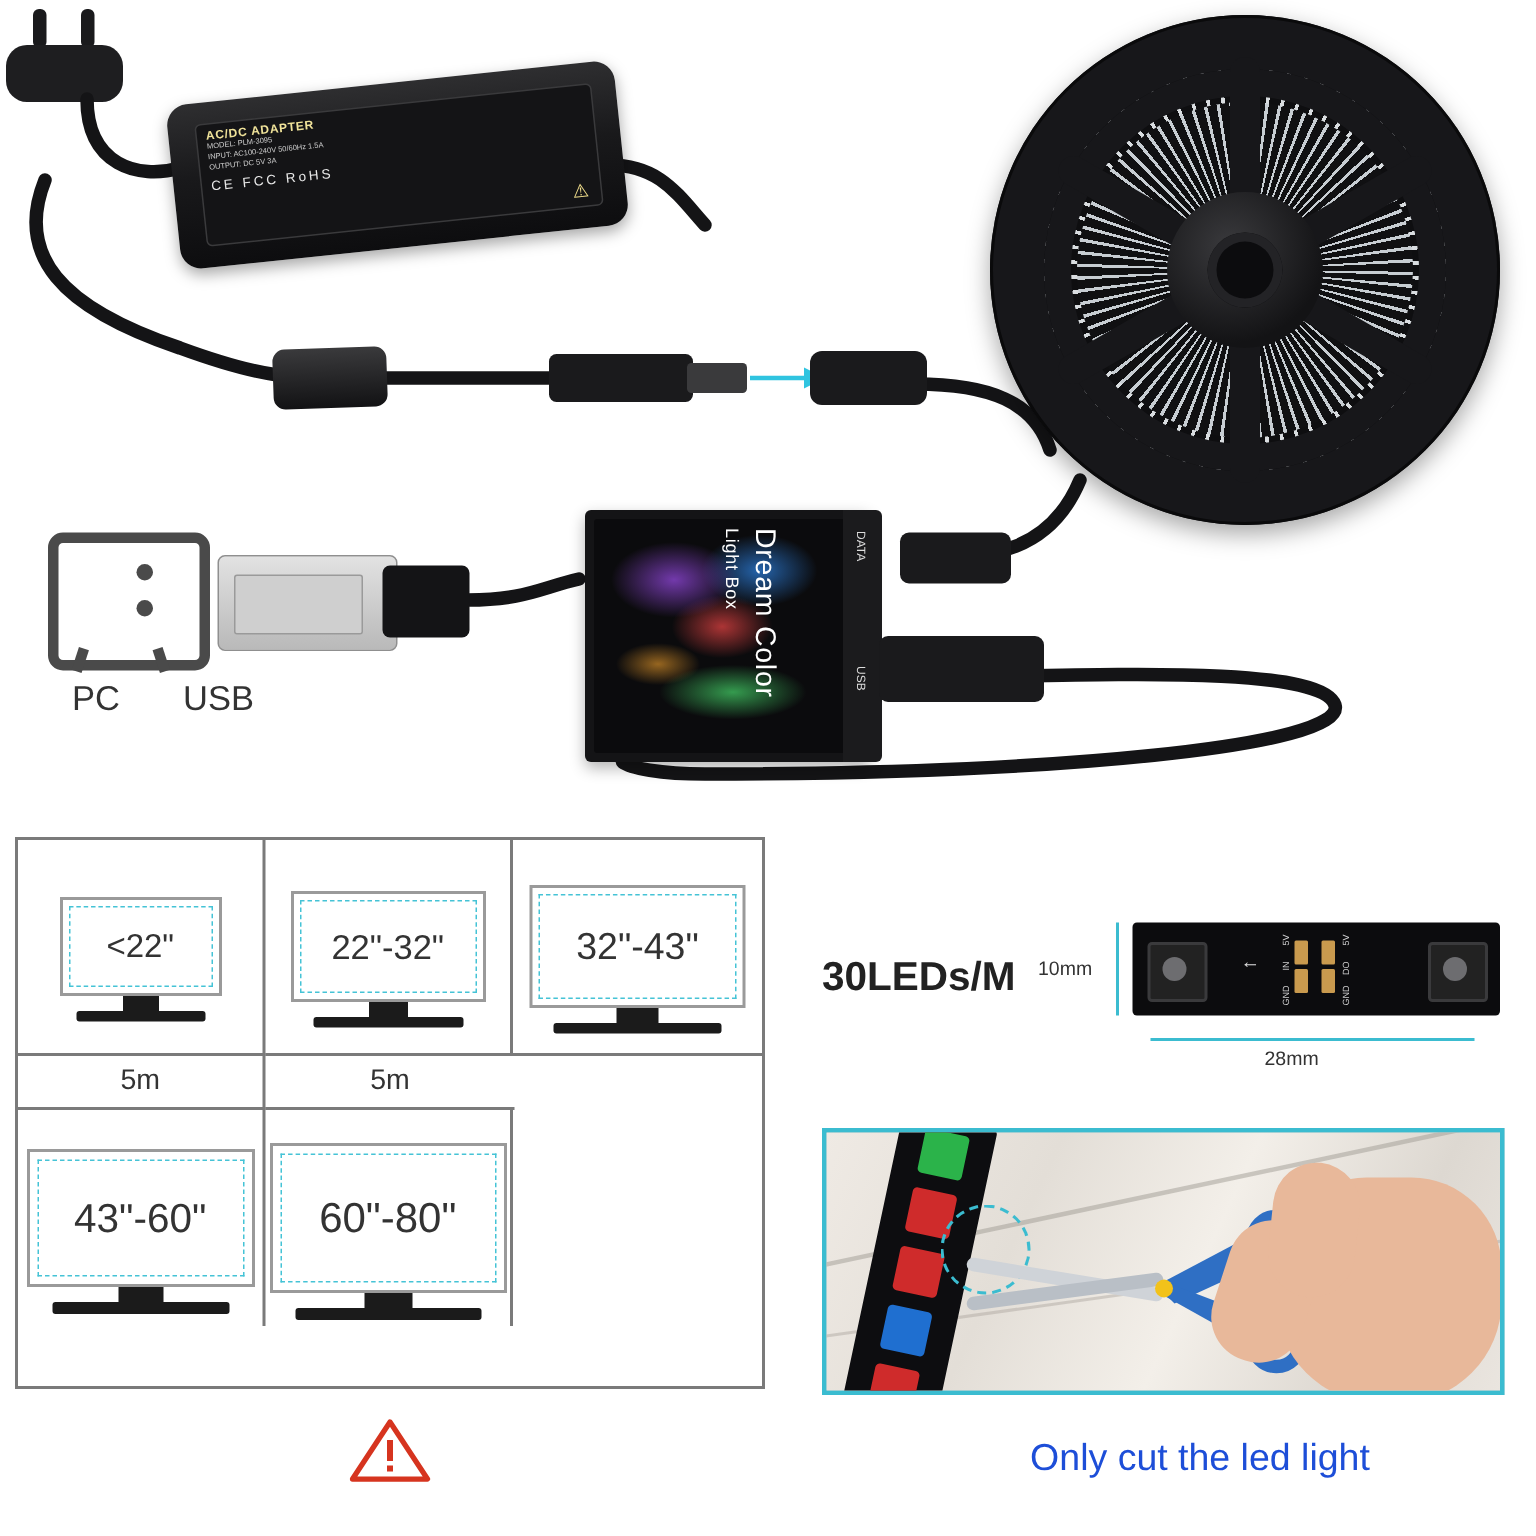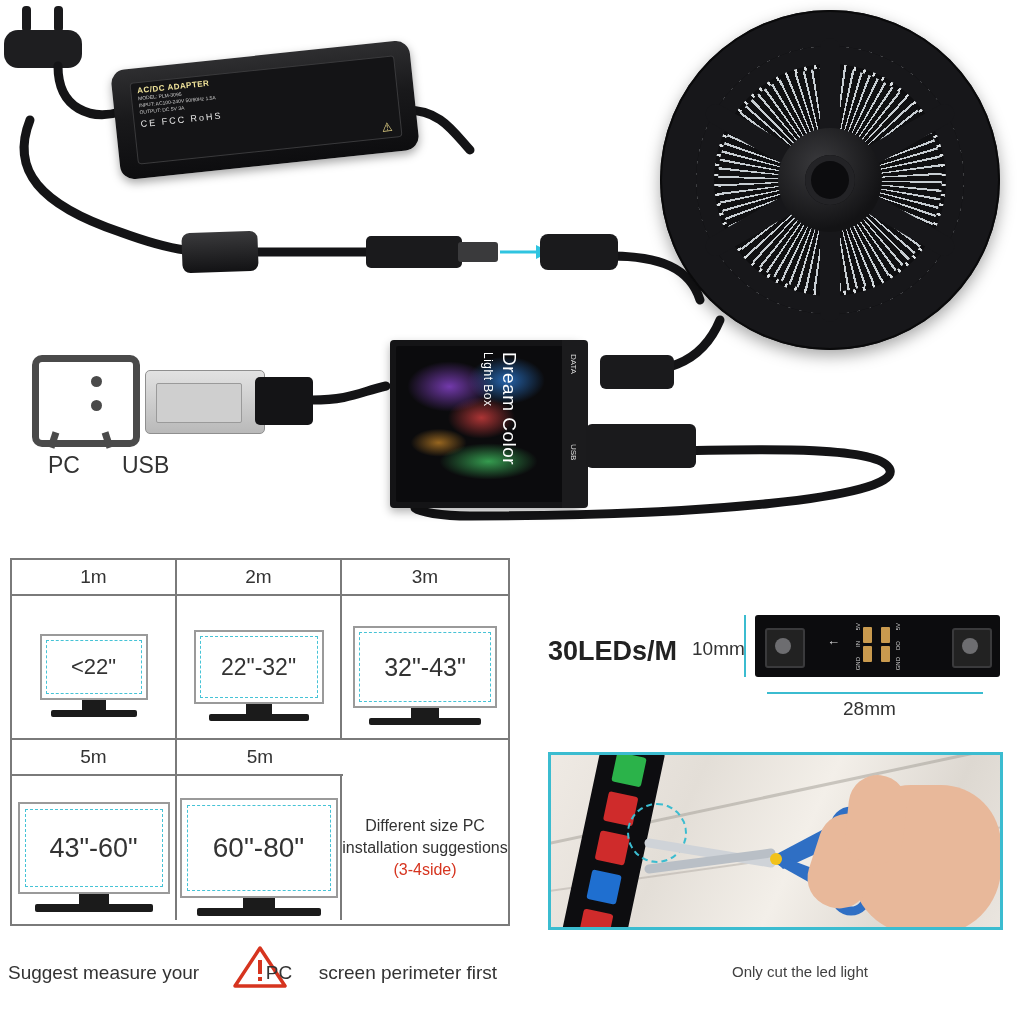--- a/index.html
+++ b/index.html
@@ -119,36 +119,36 @@
   .cap-left{left:8px;top:962px;width:520px;font-size:19px;color:#333;}
   .warn-svg{position:absolute;left:232px;top:944px;}
 
   
   .spec-title{left:548px;top:636px;font-size:27px;color:#222;font-weight:bold;}
   .strip{left:755px;top:615px;width:245px;height:62px;background:#0c0c0e;border-radius:3px;}
   .led{position:absolute;width:36px;height:36px;background:#222;border:2px solid #3a3a3c;border-radius:3px;}
   .led:after{content:"";position:absolute;left:8px;top:8px;width:16px;height:16px;border-radius:50%;background:#6d6d70;}
   .pad{position:absolute;width:9px;height:16px;background:#c99a4e;border-radius:1px;}
   .strip-txt{position:absolute;color:#cfcfcf;font-size:6px;writing-mode:vertical-rl;transform:rotate(180deg);}
-  .dim-txt{position:absolute;font-size:19px;color:#333;text-align:right;}
+  .dim-txt{position:absolute;font-size:13px;color:#333;text-align:right;}
   .dimline{position:absolute;background:#3bbcd0;}
 
   
   .photo{left:548px;top:752px;width:455px;height:178px;border:3px solid #3bbcd0;box-sizing:border-box;overflow:hidden;background:#d8d4cf;}
   .marble{position:absolute;left:0;top:0;width:100%;height:100%;
     background:
       linear-gradient(115deg,#efeae4 0%,#e3ded7 30%,#f3efe9 55%,#ddd8d1 80%,#eae5df 100%);}
   .marble:before{content:"";position:absolute;left:-10%;top:20%;width:130%;height:3px;background:rgba(160,155,148,.5);transform:rotate(-12deg);}
   .marble:after{content:"";position:absolute;left:-10%;top:58%;width:130%;height:2px;background:rgba(170,165,158,.45);transform:rotate(-8deg);}
   .ledstrip-photo{position:absolute;left:30px;top:-10px;width:64px;height:200px;background:#0d0d10;transform:rotate(12deg);border-radius:3px;}
   .ledpix{position:absolute;width:30px;height:30px;border-radius:3px;}
   .scissor{position:absolute;}
   .hand{position:absolute;background:#e8b89a;border-radius:40% 40% 45% 45%;}
   .dashcirc{position:absolute;border:2px dashed #3bbcd0;border-radius:50%;width:56px;height:56px;}
-  .cap-right{left:600px;top:958px;width:400px;font-size:15px;color:#404040;text-align:center;line-height:28px;}
+  .cap-right{left:600px;top:958px;width:400px;font-size:25px;color:#1d4ed8;text-align:center;line-height:28px;}
 </style>
 </head>
 <body>
 
 <div class="stage">
 
   <svg class="wires" viewBox="0 0 1024 560">
 
     <rect x="22" y="6" width="9" height="26" rx="4" fill="#1a1a1c"></rect>
     <rect x="54" y="6" width="9" height="26" rx="4" fill="#1a1a1c"></rect>
@@ -229,25 +229,20 @@
     </div>
   </div>
   <div class="abs ctrl-side">
     <span class="port-label" style="left:7px;top:14px;">DATA</span>
     <span class="port-label" style="left:7px;top:104px;">USB</span>
   </div>
   <div class="abs barrel" style="left:586px;top:424px;width:110px;height:44px;border-radius:6px;"></div>
 
   <div class="abs table">
 
-    <div class="tr">
-      <div class="th c1">1m</div>
-      <div class="th c2">2m</div>
-      <div class="th c3">3m</div>
-    </div>
 
     <div class="tr">
       <div class="td c1">
         <div class="mon" style="width:108px;">
           <div class="mon-screen" style="width:108px;height:66px;padding:4px;">
             <div class="mon-inner">
               <span style="font-size:22px;">&lt;22"</span>
             </div>
           </div>
           <div class="mon-stand" style="top:66px;width:24px;height:10px;"></div>
@@ -297,43 +292,30 @@
       </div>
       <div class="td c2" style="border-bottom:none;">
         <div class="mon" style="width:158px;">
           <div class="mon-screen" style="width:158px;height:100px;padding:5px;">
             <div class="mon-inner">
               <span style="font-size:28px;">60"-80"</span>
             </div>
           </div>
           <div class="mon-stand" style="top:100px;width:32px;height:10px;"></div>
           <div class="mon-base" style="top:110px;width:124px;height:8px;"></div>
-        </div>
-      </div>
-      <div class="td c3" style="border-bottom:none;">
-        <div class="note">
-          <span>Different size PC installation suggestions</span><br>
-          <span class="red">(3-4side)</span>
         </div>
       </div>
     </div>
   </div>
 
   <svg class="warn-svg" width="56" height="46" viewBox="0 0 56 46">
     <path d="M28 4 L53 42 L3 42 Z" fill="none" stroke="#d6341f" stroke-width="3.5" stroke-linejoin="round"></path>
     <rect x="26" y="16" width="4" height="14" fill="#d6341f"></rect>
     <rect x="26" y="33" width="4" height="4" fill="#d6341f"></rect>
   </svg>
-  <div class="abs cap-left">
-    <span>Suggest measure your</span>
-    <span style="display:inline-block;width:56px;"></span>
-    <span>PC</span>
-    <span style="display:inline-block;width:16px;"></span>
-    <span>screen perimeter first</span>
-  </div>
 
   <div class="abs spec-title">30LEDs/M</div>
 
   <div class="abs strip">
     <div class="led" style="left:10px;top:13px;"></div>
     <div class="led" style="left:197px;top:13px;"></div>
     <div class="pad" style="left:108px;top:12px;"></div>
     <div class="pad" style="left:108px;top:31px;"></div>
     <div class="pad" style="left:126px;top:12px;"></div>
     <div class="pad" style="left:126px;top:31px;"></div>

